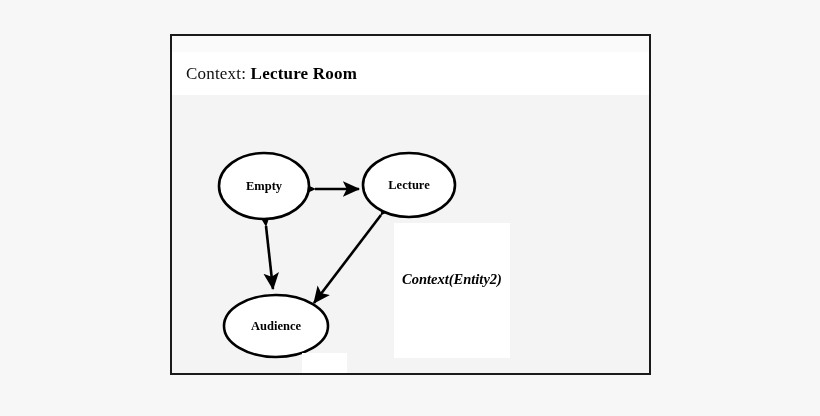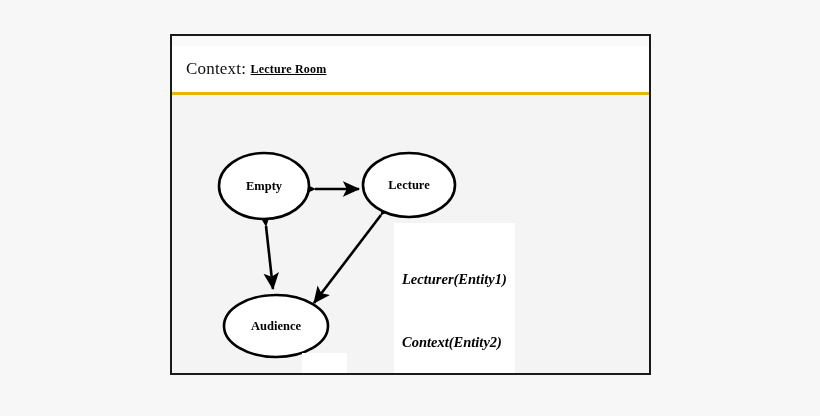--- a/index.html
+++ b/index.html
@@ -26,42 +26,41 @@
     top: 34px;
     width: 481px;
     height: 341px;
     border: 2px solid #1a1a1a;
     background: #fafafa;
     box-sizing: border-box;
   }
   .context-header {
     position: absolute;
     left: 0;
-    top: 10px;
+    top: 16px;
     width: 100%;
     height: 50px;
     box-sizing: border-box;
     background: #ffffff;
-    border-bottom: 4px solid #eab308;
+    border-bottom: 6px solid #eab308;
     display: flex;
     align-items: center;
     padding-left: 14px;
   }
   .context-label {
     font-size: 17px;
     color: #111;
     letter-spacing: 0.2px;
     white-space: pre;
   }
   .context-value {
-    font-size: 12px;
+    font-size: 17px;
     font-weight: bold;
     color: #000;
     letter-spacing: 0.2px;
-    text-decoration: underline;
   }
   .context-body {
     position: absolute;
     left: 0;
     top: 59px;
     right: 0;
     bottom: 0;
     background: #f4f4f4;
     overflow: hidden;
     padding-left: 33px;
@@ -158,21 +157,20 @@
           <text class="node-text" x="237" y="90">Lecture</text>
         </g>
 
         <g>
           <ellipse class="node-ellipse" cx="104" cy="231" rx="52" ry="31"></ellipse>
           <text class="node-text" x="104" y="231">Audience</text>
         </g>
       </svg>
 
       <div class="annotation annotation-guard">
-        <span class="annotation-line">Lecturer(Entity1)</span>
         <span class="annotation-line">Context(Entity2)</span>
         
       </div>
 
       <div class="annotation annotation-audience">
         
       </div>
 
     </div>
   </div>

